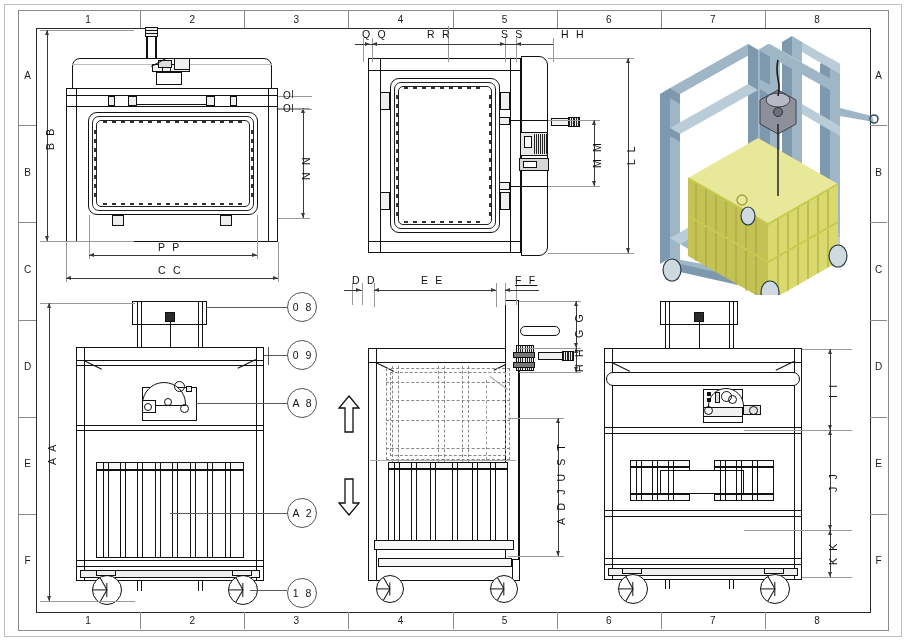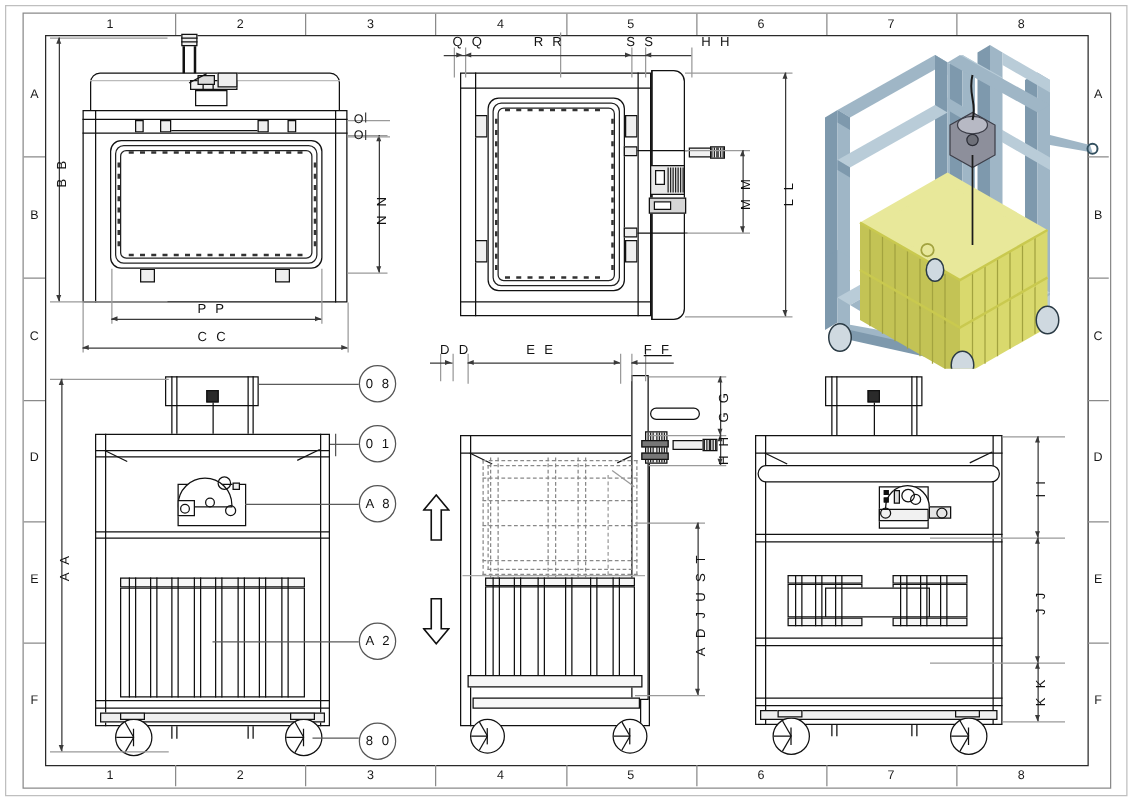--- a/index.html
+++ b/index.html
@@ -576,30 +576,30 @@
     <div class="dimline vl" style="left:49px;top:303px;height:298px;"></div>
     <div class="ahU" style="left:46.5px;top:303px;"></div>
     <div class="ahD" style="left:46.5px;top:596px;"></div>
     <div class="dimv" style="left:46px;top:465px;">A A</div>
 
     <div class="leader" style="left:207px;top:307px;width:80px;"></div>
     <div class="balloon" style="left:287px;top:292px;">0 8</div>
 
     <div class="leader" style="left:264px;top:355px;width:23px;"></div>
     <div class="ln vl" style="left:268px;top:347px;height:18px;background:#555;"></div>
-    <div class="balloon" style="left:287px;top:340px;">0 1</div>
+    <div class="balloon" style="left:287px;top:340px;">0 9</div>
 
     <div class="leader" style="left:196px;top:403px;width:91px;"></div>
     <div class="balloon" style="left:287px;top:388px;">A 8</div>
 
     <div class="leader" style="left:170px;top:513px;width:117px;"></div>
     <div class="balloon" style="left:287px;top:498px;">A 2</div>
 
     <div class="leader" style="left:250px;top:590px;width:37px;"></div>
-    <div class="balloon" style="left:287px;top:578px;">8 0</div>
+    <div class="balloon" style="left:287px;top:578px;">1 8</div>
   </div>
 
   <div>
 
     <div class="box" style="left:368px;top:348px;width:152px;height:233px;"></div>
     <div class="ln vl" style="left:376px;top:348px;height:233px;"></div>
     <div class="ln vl" style="left:512px;top:348px;height:233px;"></div>
     <div class="ln hl" style="left:368px;top:362px;width:152px;"></div>
     <div class="ln" style="left:376px;top:362px;width:20px;height:1px;transform:rotate(26deg);transform-origin:0 0;"></div>
     <div class="ln" style="left:512px;top:362px;width:20px;height:1px;transform:rotate(154deg);transform-origin:0 0;"></div>

